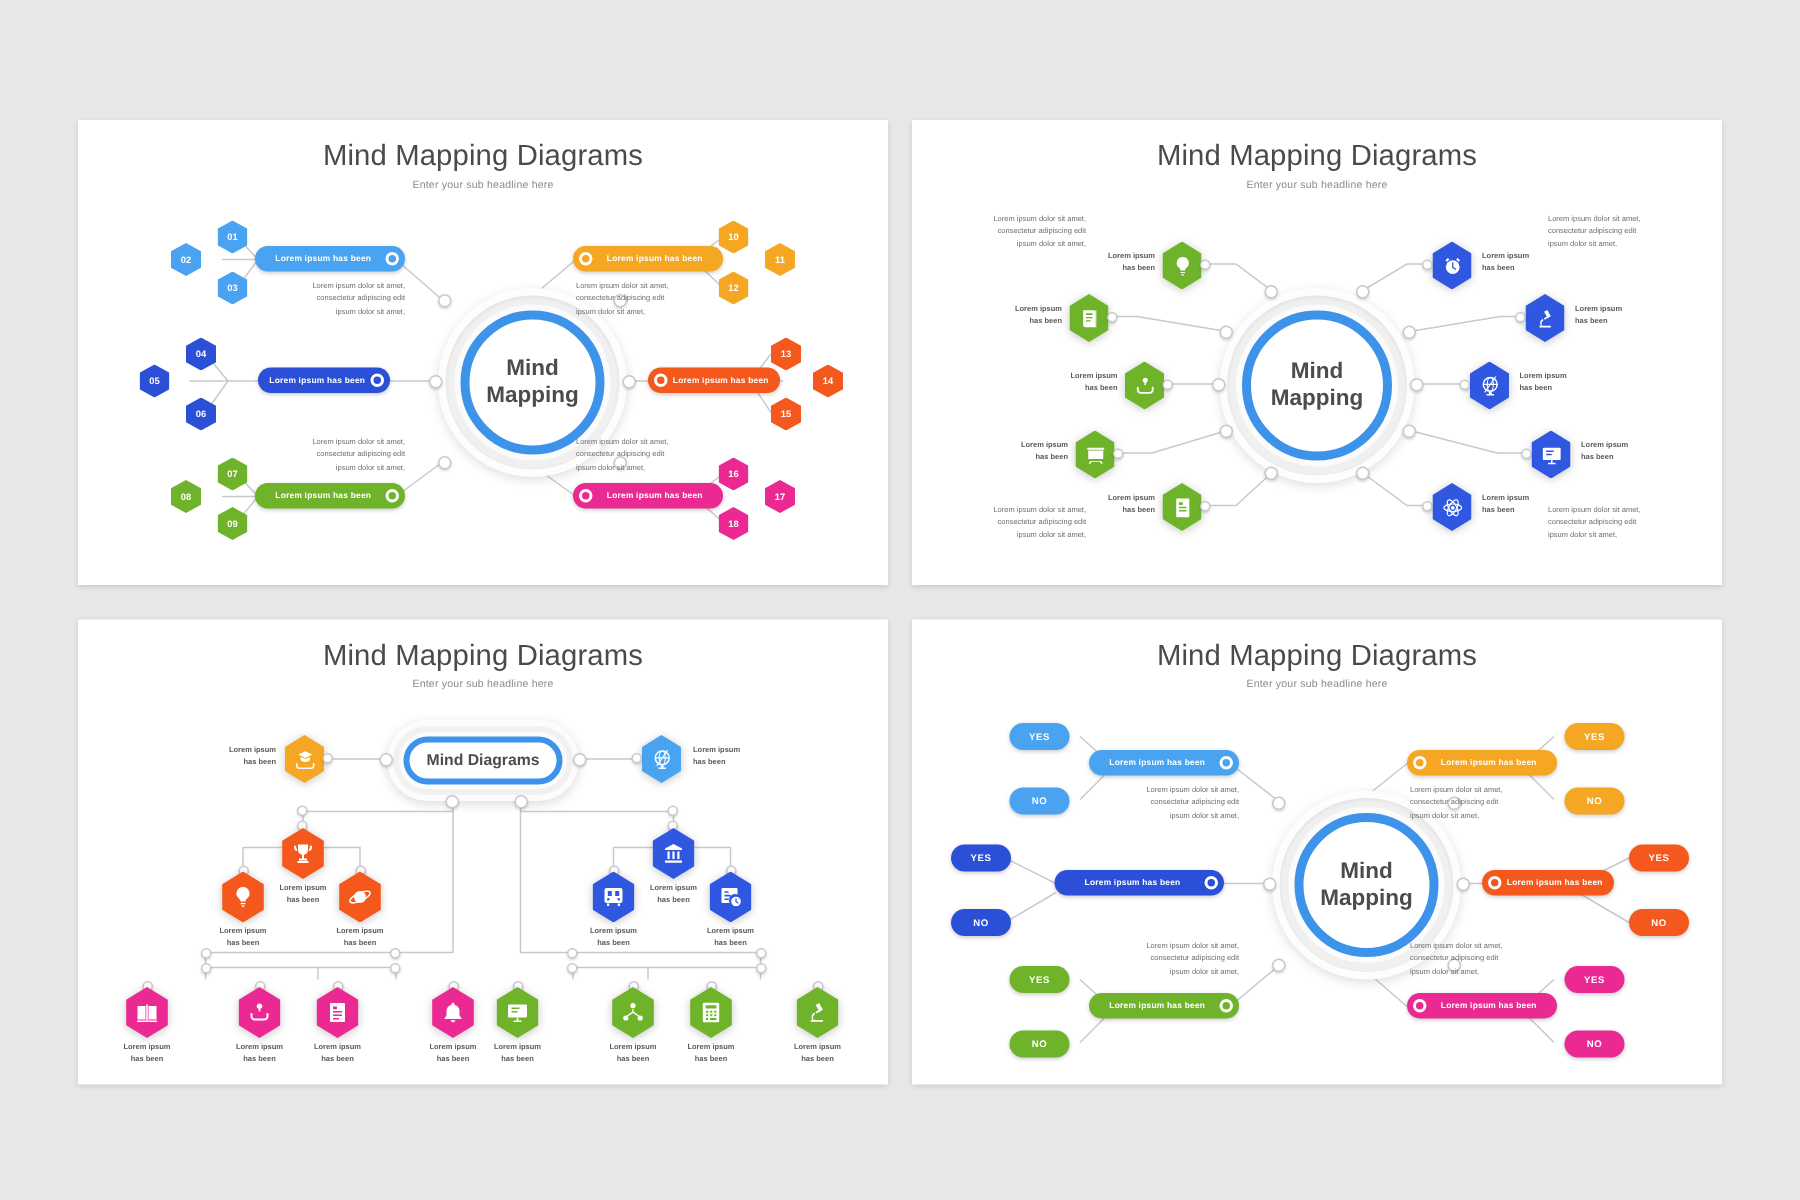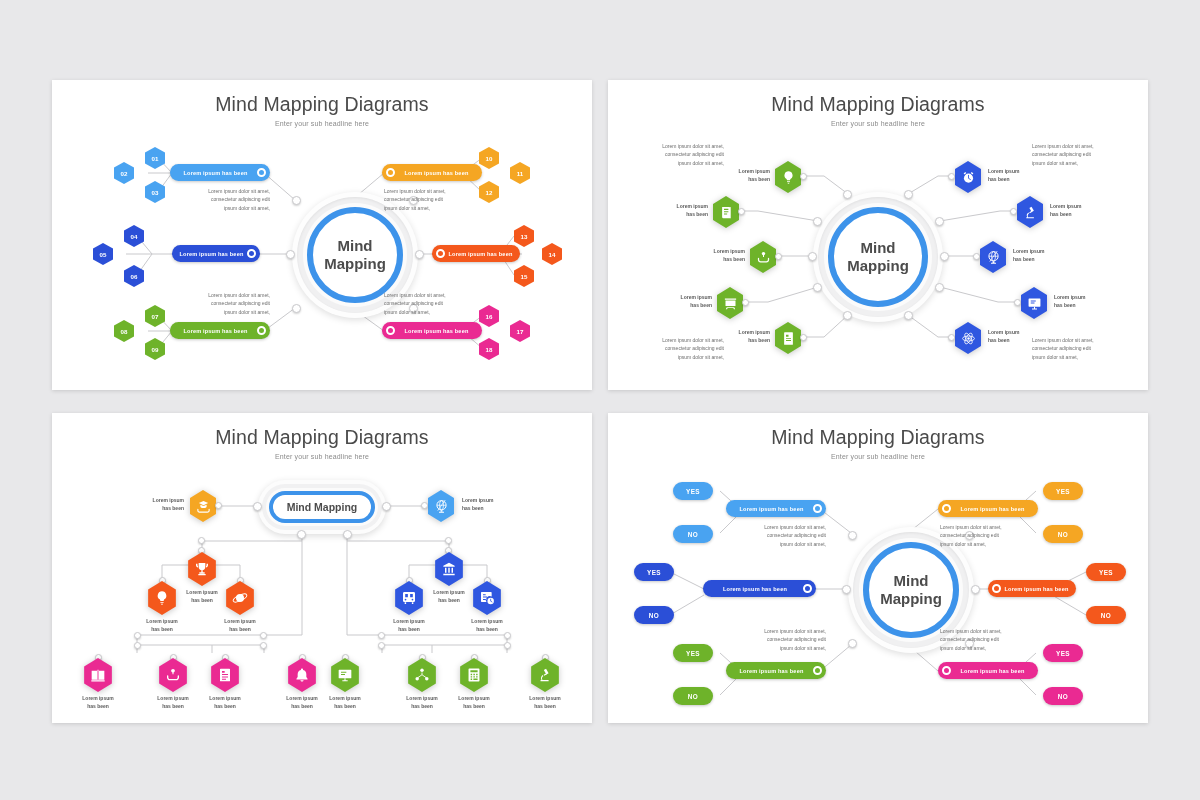--- a/index.html
+++ b/index.html
@@ -546,21 +546,21 @@
           <path d="M160,232 L160,240"></path>
           <path d="M295,128 L295,222 L455,222 L455,240"></path>
           <path d="M455,232 L330,232 L330,240"></path>
           <path d="M380,232 L380,240"></path>
         </g>
       </svg>
 
       <div class="caps" style="left:206px; top:67px; width:128px; height:54px;">
         <div class="c2"></div>
           <div class="c3"></div>
-        <div class="c4">Mind Mapping</div>
+        <div class="c4">Mind Diagrams</div>
       </div>
       <div class="knob" style="left:201px; top:89px;"></div>
       <div class="knob" style="left:330px; top:89px;"></div>
       <div class="knob" style="left:245px; top:117px;"></div>
       <div class="knob" style="left:291px; top:117px;"></div>
 
       <div class="hexnode" style="left:136px; top:77px; width:30px; height:32px;">
         <div class="hexshape" style="background:#f5a623;">
           <svg width="15" height="15" viewBox="0 0 24 24" fill="#fff">
             <path d="M12 3L4.5 6.5 12 10l7.5-3.5L12 3zm-5 6v2.8c0 1.5 2.2 2.7 5 2.7s5-1.2 5-2.7V9l-5 2.3L7 9z"></path>

